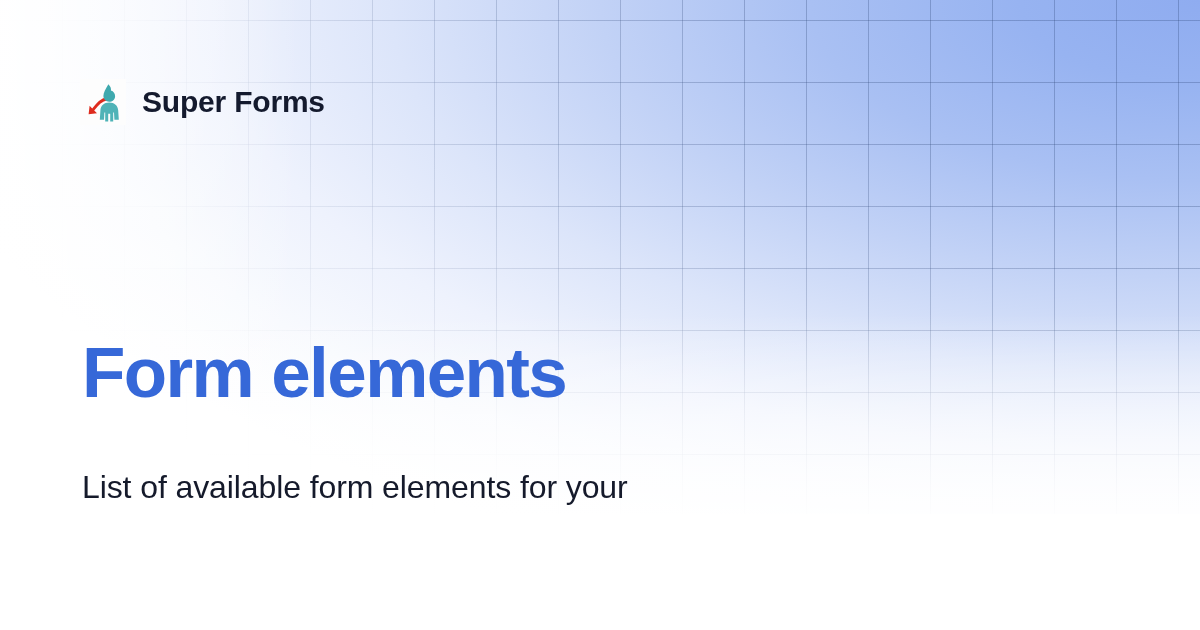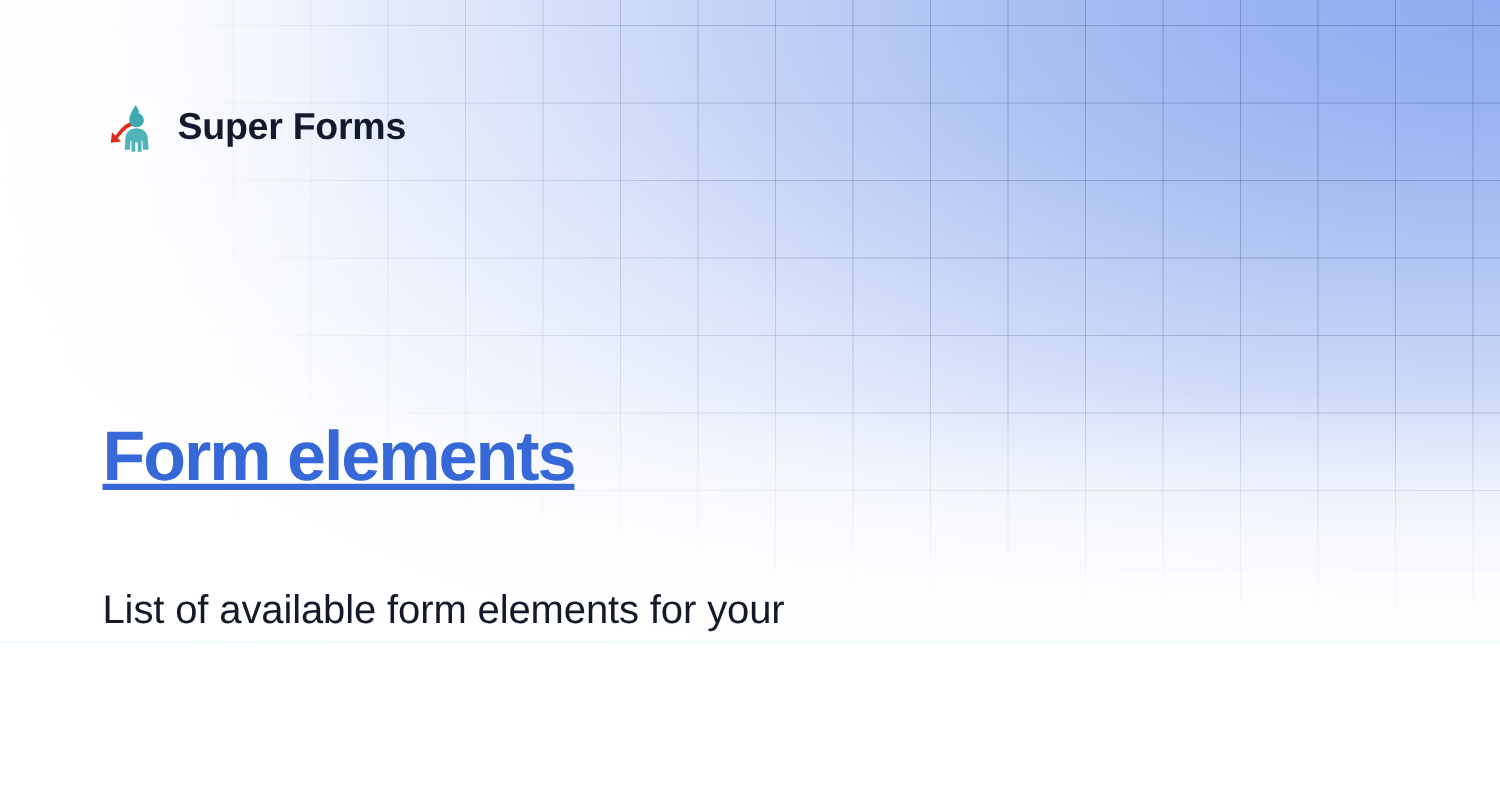--- a/index.html
+++ b/index.html
@@ -13,21 +13,21 @@
     overflow: hidden;
     font-family: "Liberation Sans", sans-serif;
     background: #ffffff;
   }
 
   .card {
     position: relative;
     width: 1200px;
     height: 514px;
     overflow: hidden;
-    background: #5eead4;
+    background: #fde047;
   }
 
   
   .bg-base {
     position: absolute;
     inset: 0;
     background: #ffffff;
   }
 
   
@@ -126,27 +126,26 @@
     letter-spacing: -0.2px;
     white-space: nowrap;
     line-height: 1;
   }
 
   
   .headline {
     position: absolute;
     left: 82px;
     top: 337px;
-    font-size: 56px;
+    font-size: 71px;
     font-weight: bold;
     color: #3668D8;
     letter-spacing: -1.6px;
     line-height: 1;
     white-space: nowrap;
-    text-decoration: underline;
   }
 
   .subtitle {
     position: absolute;
     left: 82px;
     top: 466px;
     width: 700px;
     font-size: 32px;
     font-weight: normal;
     color: #151A2B;

